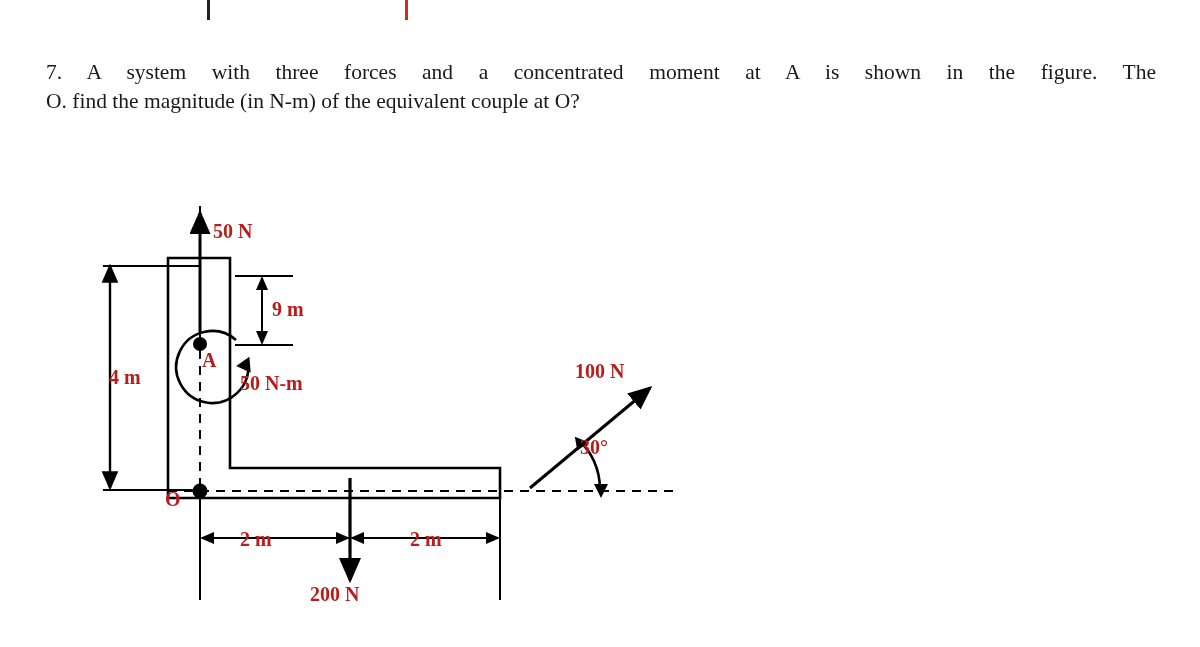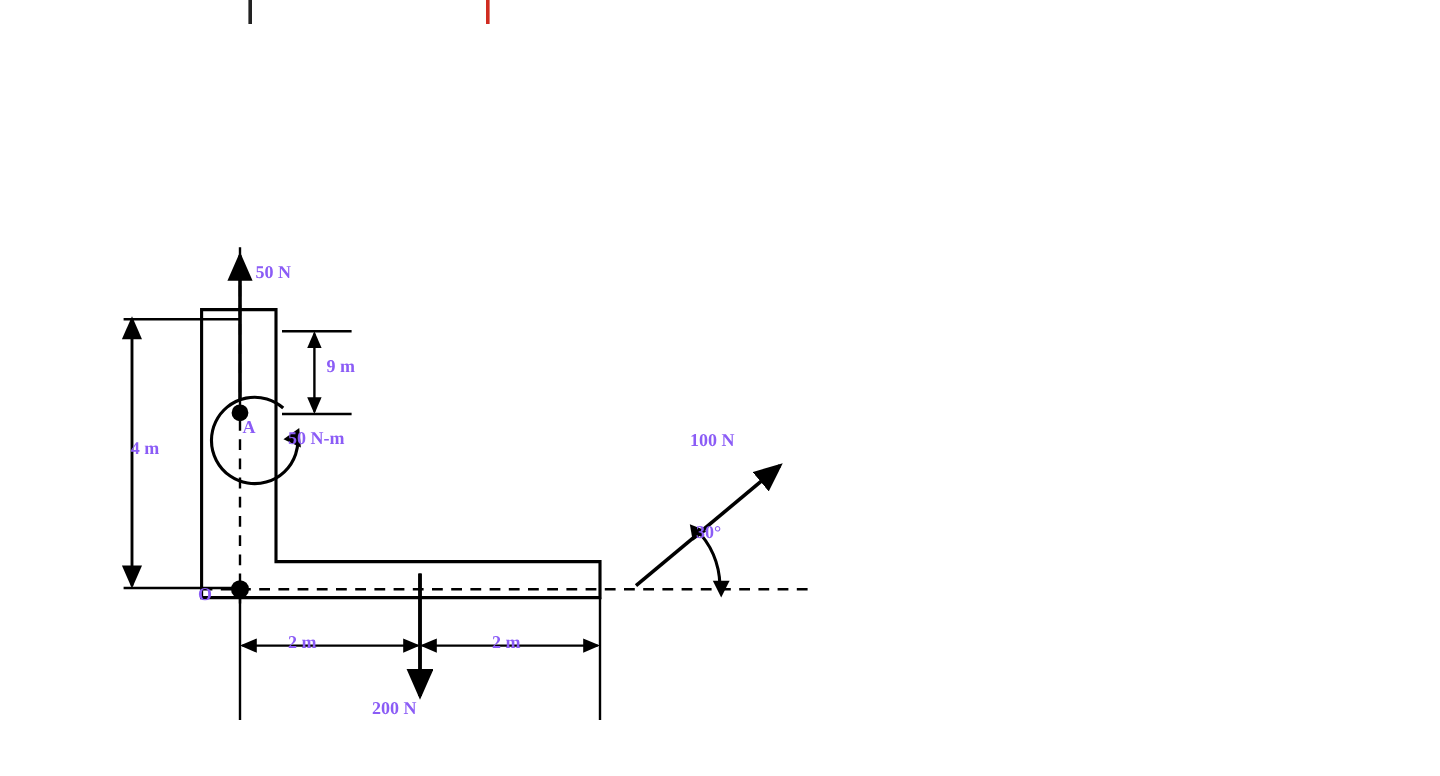--- a/index.html
+++ b/index.html
@@ -75,46 +75,48 @@
     width: 720px;
     height: 440px;
   }
   .figure svg {
     display: block;
   }
   .fig-label {
     position: absolute;
     font-family: "Liberation Serif", serif;
     font-weight: bold;
-    font-size: 15px;
-    color: #8b5cf6;
+    font-size: 20px;
+    color: #b91c1c;
     white-space: nowrap;
   }
   .lbl-50N   { left: 173px; top: 32px; }
   .lbl-1m    { left: 232px; top: 110px; }
-  .lbl-50Nm  { left: 200px; top: 170px; text-align: center; }
+  .lbl-50Nm  { left: 200px; top: 184px; text-align: center; }
   .lbl-4m    { left: 37px;  top: 178px; margin-left: 32px; }
   .lbl-A     { left: 162px; top: 161px; font-style: normal; }
   .lbl-O     { left: 125px; top: 300px; }
   .lbl-2m-l  { left: 200px; top: 340px; }
   .lbl-2m-r  { left: 370px; top: 340px; }
   .lbl-200N  { left: 270px; top: 395px; }
   .lbl-100N  { left: 535px; top: 172px; }
   .lbl-30    { left: 540px; top: 248px; }
 </style>
 </head>
 <body>
 
 <div class="top-artifacts">
   <div class="artifact a1"></div>
   <div class="artifact red a2"></div>
   <div class="artifact-text">100 N</div>
 </div>
 
 <div class="question">
+  <span class="line line1">7. A system with three forces and a concentrated moment at A is shown in the figure. The</span>
+  <span class="line line3">O. find the magnitude (in N-m) of the equivalent couple at O?</span>
 </div>
 
 <div class="figure">
   <svg width="720" height="440" viewBox="0 0 720 440">
     <defs>
       <marker id="arrow" markerWidth="10" markerHeight="10" refX="7" refY="3.5" orient="auto">
         <polygon points="0 0, 8 3.5, 0 7" fill="#000"></polygon>
       </marker>
       <marker id="arrowStart" markerWidth="10" markerHeight="10" refX="1" refY="3.5" orient="auto">
         <polygon points="8 0, 0 3.5, 8 7" fill="#000"></polygon>

